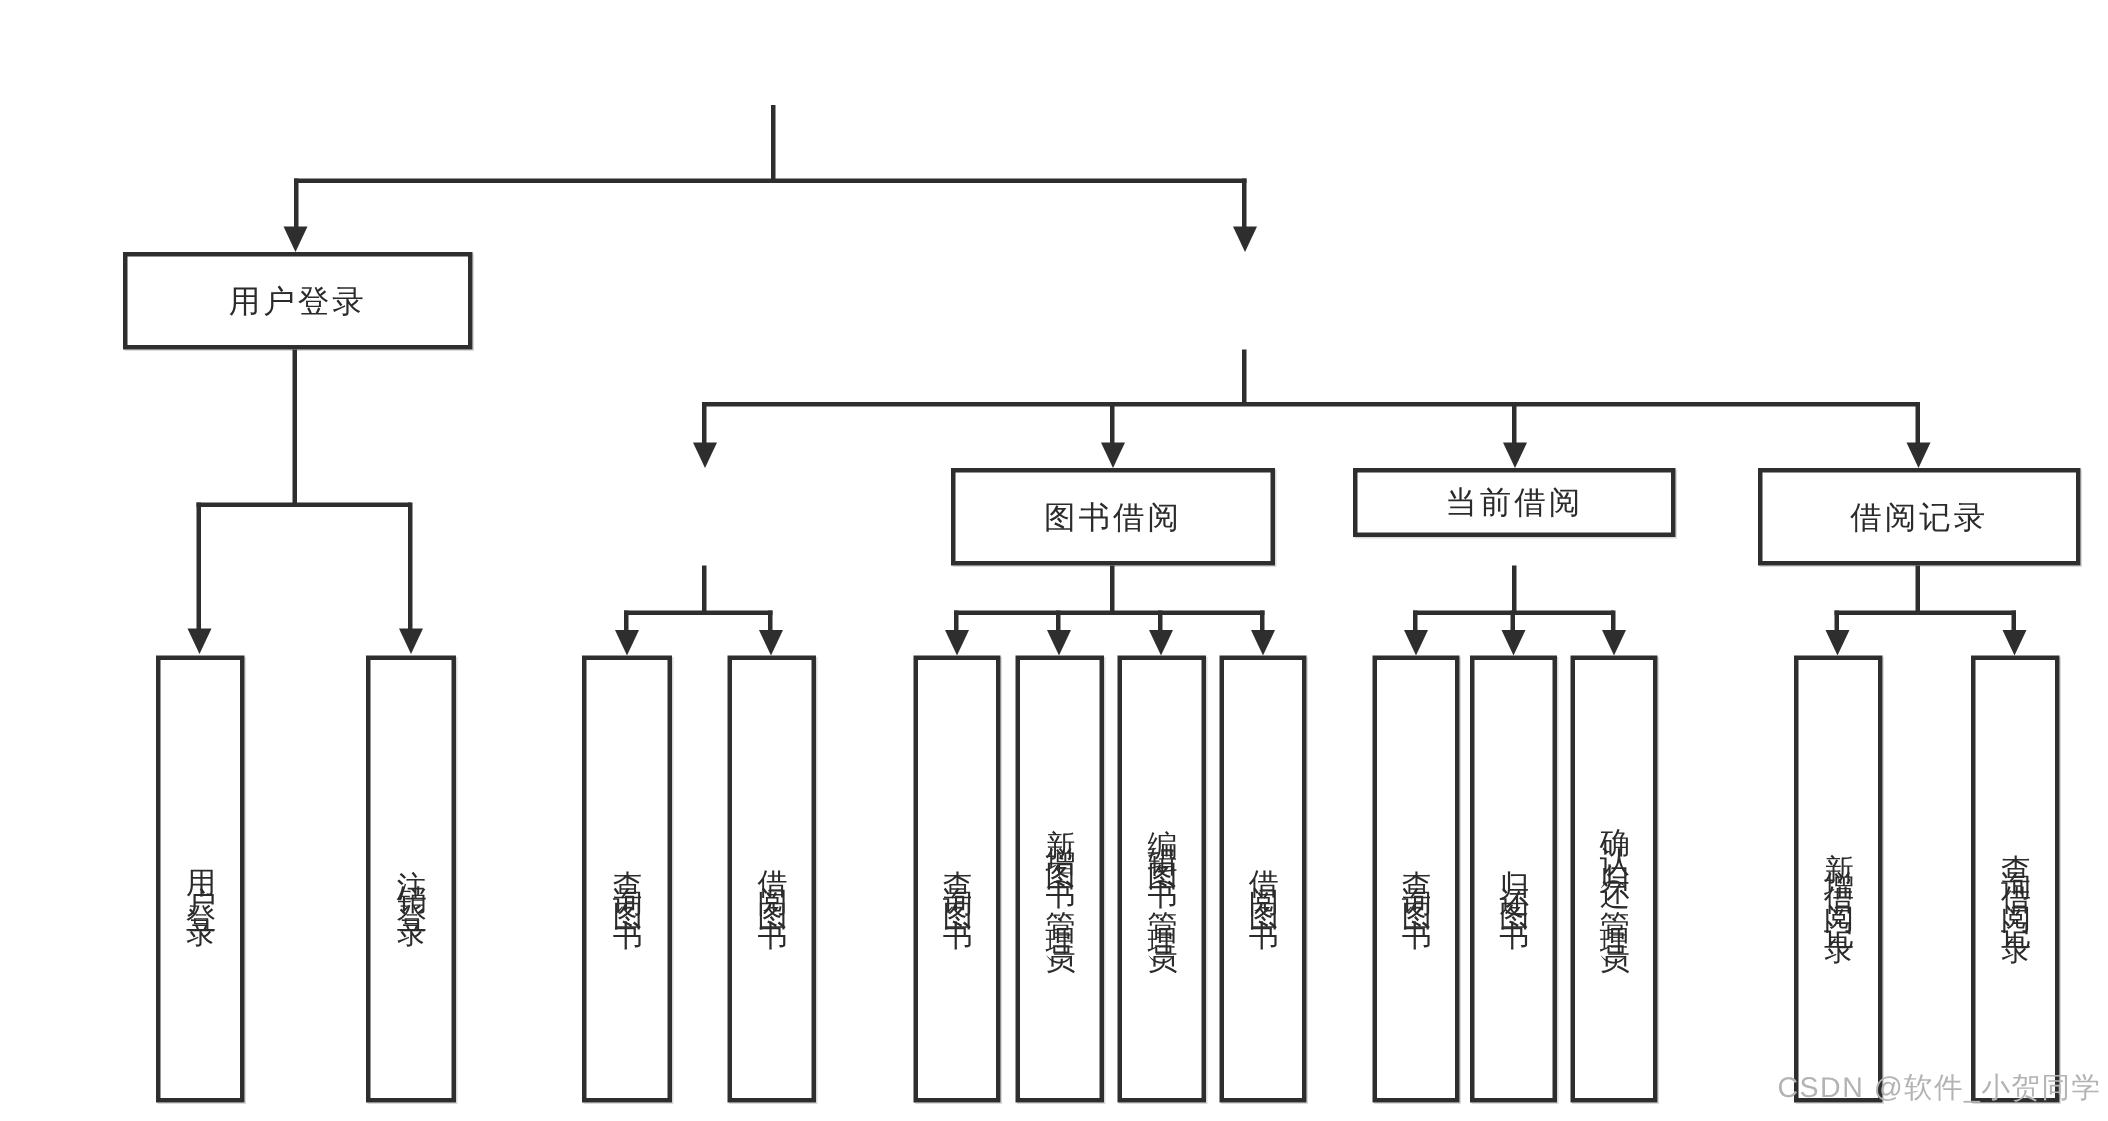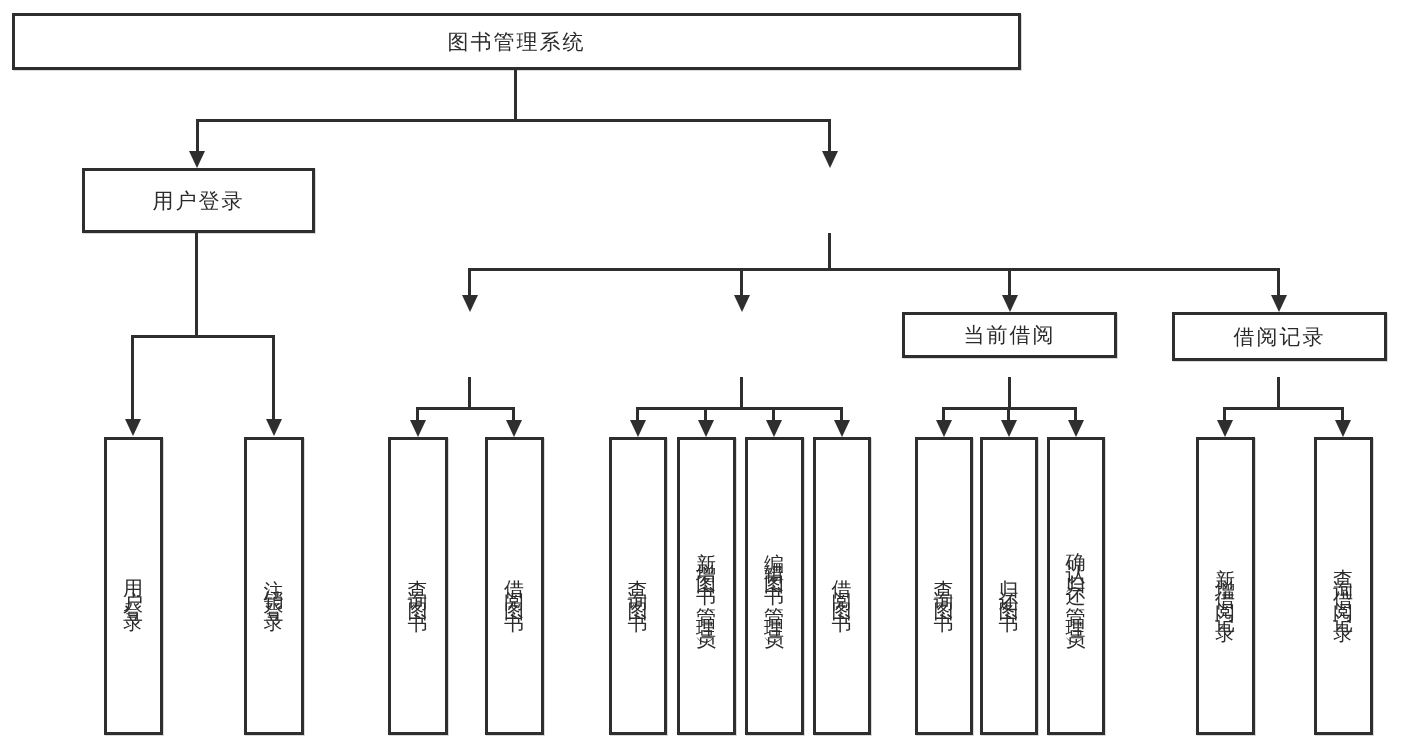--- a/index.html
+++ b/index.html
@@ -67,23 +67,20 @@
     color: #b3b3b3;
     letter-spacing: 1px;
     white-space: nowrap;
   }
 </style>
 </head>
 <body>
 
 <div class="stage">
 
-  <div class="box" style="left:12px;top:13px;width:1009px;height:57px">
-    <span class="lbl">图书管理系统</span>
-  </div>
 
   <div class="vl" style="left:514px;top:70px;height:51px"></div>
   <div class="hl" style="left:196px;top:119px;width:635px"></div>
   <div class="vl" style="left:196px;top:119px;height:33px"></div>
   <div class="ah" style="left:189px;top:151px"></div>
   <div class="vl" style="left:828px;top:119px;height:33px"></div>
   <div class="ah" style="left:822px;top:151px"></div>
 
   <div class="box" style="left:82px;top:168px;width:233px;height:65px">
     <span class="lbl">用户登录</span>
@@ -100,24 +97,27 @@
   <div class="hl" style="left:468px;top:268px;width:812px"></div>
   <div class="vl" style="left:468px;top:268px;height:28px"></div>
   <div class="ah" style="left:462px;top:295px"></div>
   <div class="vl" style="left:740px;top:268px;height:28px"></div>
   <div class="ah" style="left:734px;top:295px"></div>
   <div class="vl" style="left:1008px;top:268px;height:28px"></div>
   <div class="ah" style="left:1002px;top:295px"></div>
   <div class="vl" style="left:1277px;top:268px;height:28px"></div>
   <div class="ah" style="left:1271px;top:295px"></div>
 
+  <div class="box" style="left:634px;top:312px;width:216px;height:65px">
+    <span class="lbl">图书借阅</span>
+  </div>
   <div class="box" style="left:902px;top:312px;width:215px;height:46px">
     <span class="lbl">当前借阅</span>
   </div>
-  <div class="box" style="left:1172px;top:312px;width:215px;height:49px">
+  <div class="box" style="left:1172px;top:312px;width:215px;height:65px">
     <span class="lbl">借阅记录</span>
   </div>
 
   <div class="vl" style="left:468px;top:377px;height:32px"></div>
   <div class="hl" style="left:416px;top:407px;width:99px"></div>
   <div class="vl" style="left:416px;top:407px;height:14px"></div>
   <div class="ah" style="left:410px;top:420px"></div>
   <div class="vl" style="left:512px;top:407px;height:14px"></div>
   <div class="ah" style="left:506px;top:420px"></div>
 
@@ -181,14 +181,15 @@
   <div class="box" style="left:1047px;top:437px;width:58px;height:298px">
     <span class="vlbl">确认归还（管理员）</span>
   </div>
   <div class="box" style="left:1196px;top:437px;width:59px;height:298px">
     <span class="vlbl">新增借阅记录</span>
   </div>
   <div class="box" style="left:1314px;top:437px;width:59px;height:298px">
     <span class="vlbl">查询借阅记录</span>
   </div>
 
+  <div class="watermark">CSDN @软件_小贺同学</div>
 
 </div>
 
 </body></html>

